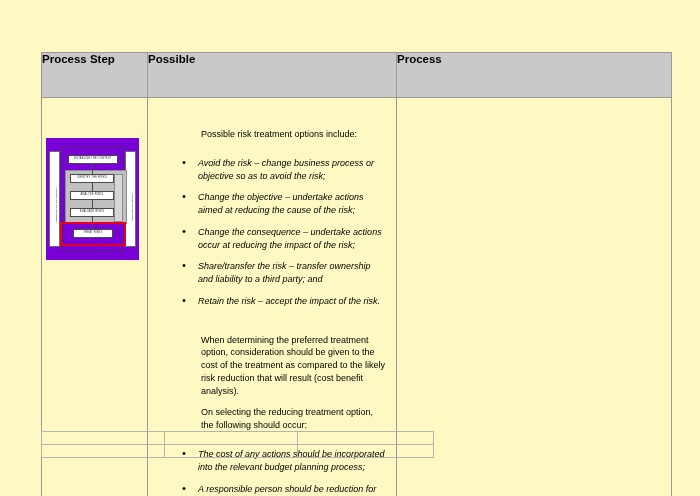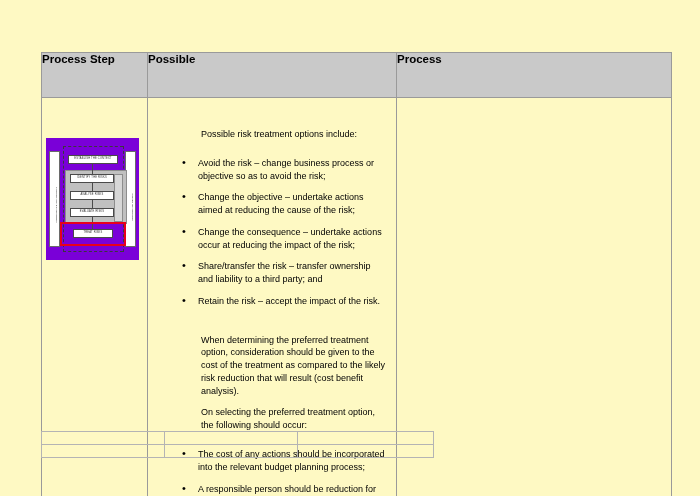--- a/index.html
+++ b/index.html
@@ -66,20 +66,21 @@
   .ov-para {
     margin: 0 0 9px 0;
     padding-left: 45px;
   }
   .ov-para.tight { margin-bottom: 7px; }
   .ov-spacer { height: 18px; }
   ul.ov-list {
     margin: 16px 0 8px 0;
     padding: 0 0 0 26px;
     list-style: none;
+    font-style: italic;
   }
   ul.ov-list > li {
     position: relative;
     margin: 0 0 9px 0;
     padding-left: 16px;
   }
   ul.ov-list > li:last-child { margin-bottom: 2px; }
   ul.ov-list > li::before {
     content: "\2022";
     position: absolute;
@@ -264,21 +265,21 @@
               <li>Change the objective – undertake actions aimed at reducing the cause of the risk;</li>
               <li>Change the consequence – undertake actions occur at reducing the impact of the risk;</li>
               <li>Share/transfer the risk – transfer ownership and liability to a third party; and</li>
               <li>Retain the risk – accept the impact of the risk.</li>
             </ul>
 
             <div class="ov-spacer"></div>
 
             <p class="ov-para">When determining the preferred treatment option, consideration should be given to the cost of the treatment as compared to the likely risk reduction that will result (cost benefit analysis).</p>
 
-            <p class="ov-para tight">On selecting the preferred treatment option, the following should occur:</p>
+            <p class="ov-para tight">On selecting the reducing treatment option, the following should occur:</p>
 
             <ul class="ov-list">
               <li>The cost of any actions should be incorporated into the relevant budget planning process;</li>
               <li>A responsible person should be reduction for delivery of the action, with this expectation being communicated to them;</li>
             </ul>
 
           </div>
         </td>
 
         <td class="body-cell col-proc"></td>

